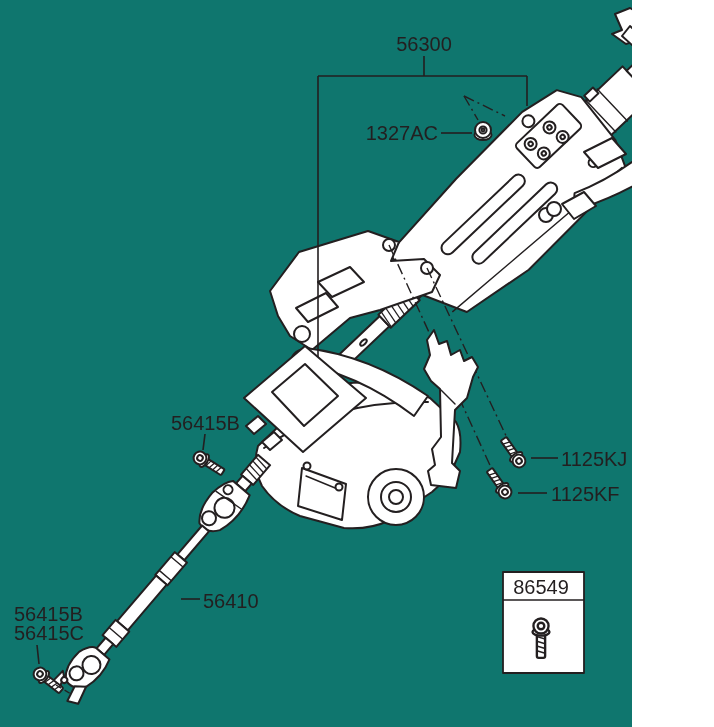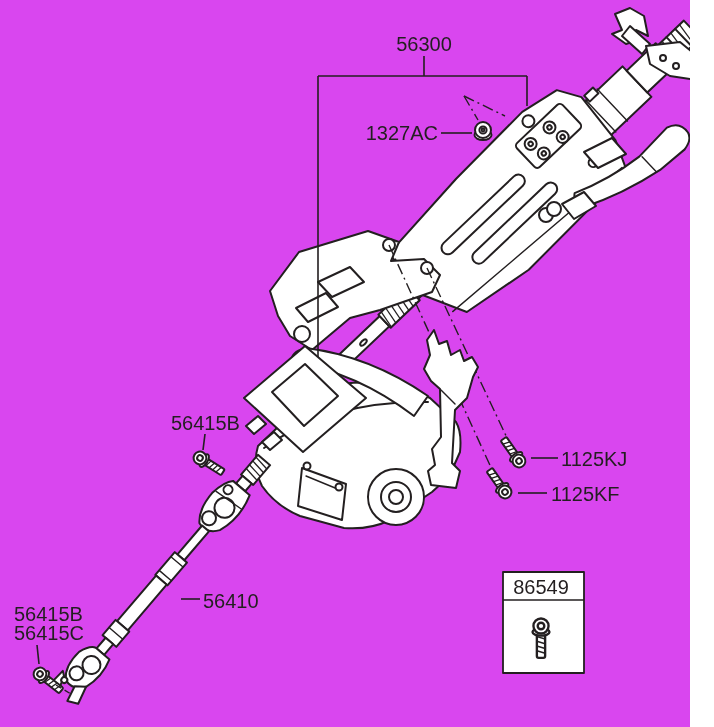--- a/index.html
+++ b/index.html
@@ -1,16 +1,16 @@
 <!DOCTYPE html>
 <html><head>
 <meta charset="utf-8">
 <style>
   html,body { margin:0; padding:0; background:#ffffff; }
-  .stage { position:relative; width:690px; height:727px; background:#d946ef;
+  .stage { position:relative; width:632px; height:727px; background:#0f766e;
            font-family:"Liberation Sans", sans-serif; overflow:hidden; }
   svg { display:block; }
   .ln   { fill:#ffffff; stroke:#231f20; stroke-width:2;   stroke-linejoin:round; stroke-linecap:round; }
   .lnf  { fill:none;    stroke:#231f20; stroke-width:2;   stroke-linejoin:round; stroke-linecap:round; }
   .thin { fill:none;    stroke:#231f20; stroke-width:1.4; stroke-linecap:round; }
   .leader  { fill:none; stroke:#231f20; stroke-width:1.6; }
   .dashdot { fill:none; stroke:#231f20; stroke-width:1.4; stroke-dasharray:11 4 2 4; }
   .dashes  { fill:none; stroke:#231f20; stroke-width:1.4; stroke-dasharray:6 4; }
   .lbl { font-family:"Liberation Sans", sans-serif; font-size:20px; fill:#231f20; }
   .hatch { stroke:#231f20; stroke-width:1.3; }

